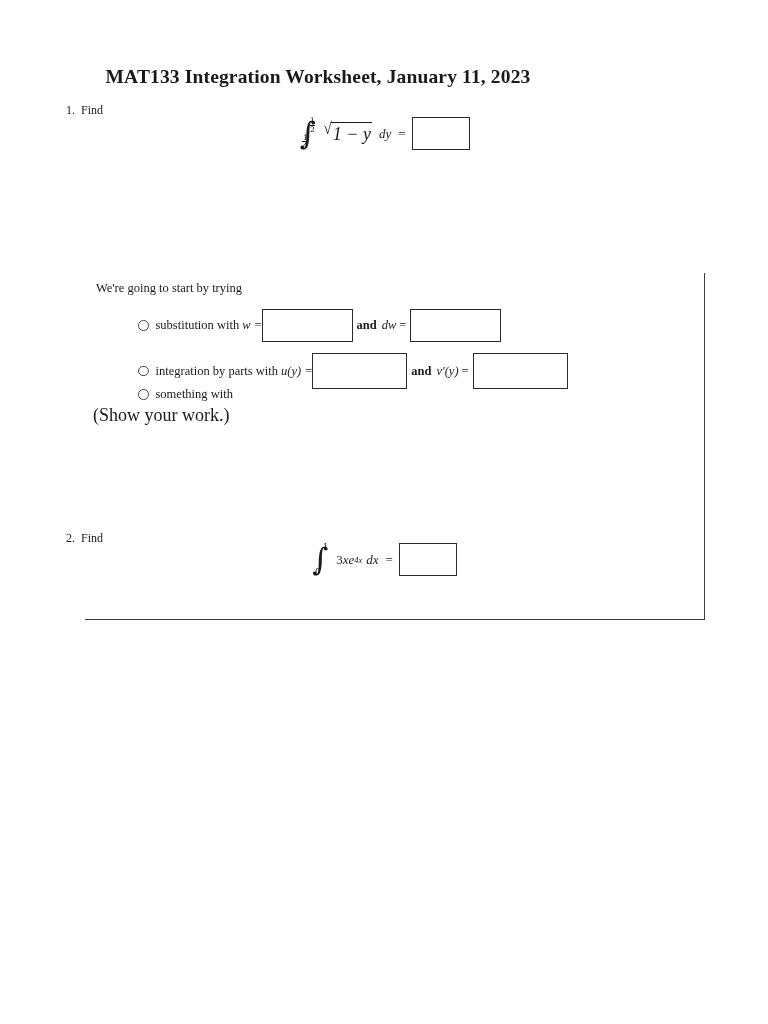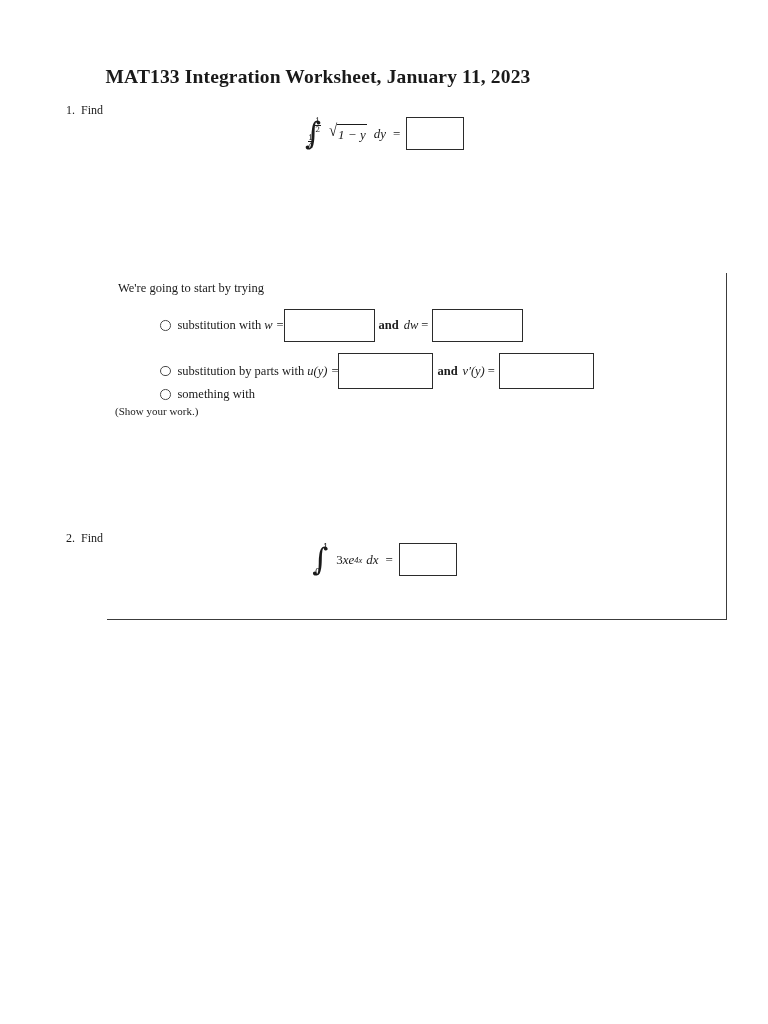--- a/index.html
+++ b/index.html
@@ -110,21 +110,21 @@
   .radical .rsym {
     font-size: 15px;
     font-style: normal;
     line-height: 1;
     transform: scaleY(1.12);
     margin-right: -0.5px;
   }
   .radical .rbody {
     border-top: 0.9px solid #1a1a1a;
     padding: 1.5px 1px 0 1.5px;
-    font-size: 13px;
+    font-size: 18px;
   }
 
   .dvar { margin-left: 4px; font-style: italic; }
   .eqsign { font-size: 13px; margin: 0 6px 0 7px; font-style: normal; }
 
   .sup { font-size: 8.5px; vertical-align: super; line-height: 0; font-style: italic; }
 
   
   .ansbox {
     display: inline-block;
@@ -146,21 +146,20 @@
     border-bottom: 1.1px solid #3c3c3c;
     border-left: none;
     background: transparent;
   }
   #workframe-1 {
     left: 85px;
     top: 170px;
     width: 619px;
     height: 346px;
     border-top: none;
-    margin-left: 22px;
   }
 
   
   .work-inner { position: absolute; left: 0; top: 0; width: 619px; }
 
   .intro-text {
     position: absolute;
     left: 11px;
     font-size: 12.5px;
     white-space: nowrap;
@@ -190,21 +189,21 @@
 
   .choice-text { font-size: 12.5px; }
   .mi { font-style: italic; }
 
   .gap-and { margin: 0 5px 0 4px; font-size: 12.5px; font-weight: bold; }
   .eq-inline { margin: 0 4px 0 3px; }
 
   .show-work {
     position: absolute;
     left: 8px;
-    font-size: 11px;
+    font-size: 18px;
     white-space: nowrap;
   }
 
   
   #choice-1-sub   { top: 36px; }
   #choice-1-parts { top: 80px; }
   #choice-1-else  { top: 114px; }
   #showwork-1     { top: 132px; }
 </style>
 </head>
@@ -245,21 +244,21 @@
           <span>=</span>
           <span class="ansbox ansbox-w"></span>
           <span class="gap-and">and</span>
           <span class="mi">dw</span>
           <span class="eq-inline">=</span>
           <span class="ansbox ansbox-dw"></span>
         </div>
 
         <div class="choice" id="choice-1-parts">
           <span class="radio"></span>
-          <span class="choice-text">substitution by parts with</span>
+          <span class="choice-text">integration by parts with</span>
           <span class="mi eq-inline">u(y)</span>
           <span>=</span>
           <span class="ansbox ansbox-u"></span>
           <span class="gap-and">and</span>
           <span class="mi">v′(y)</span>
           <span class="eq-inline">=</span>
           <span class="ansbox ansbox-v"></span>
         </div>
 
         <div class="choice" id="choice-1-else">

